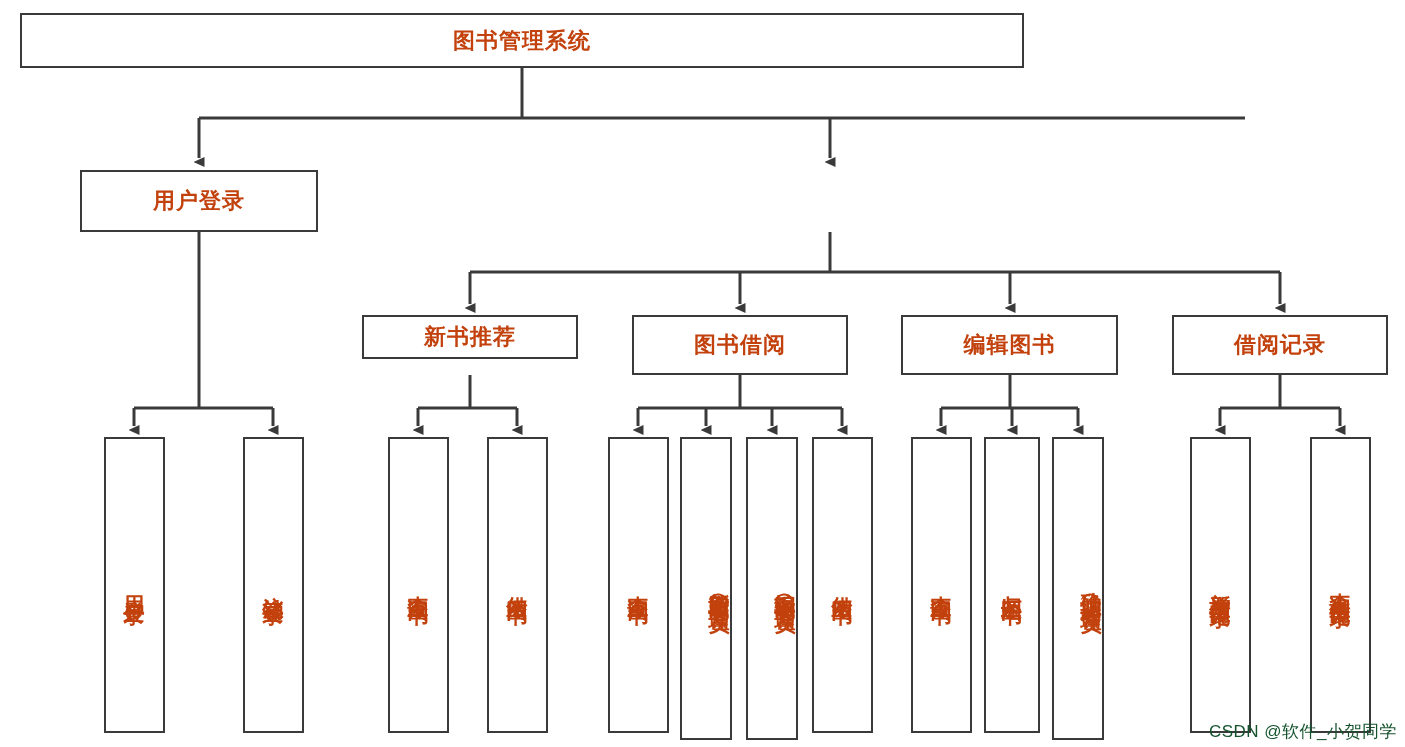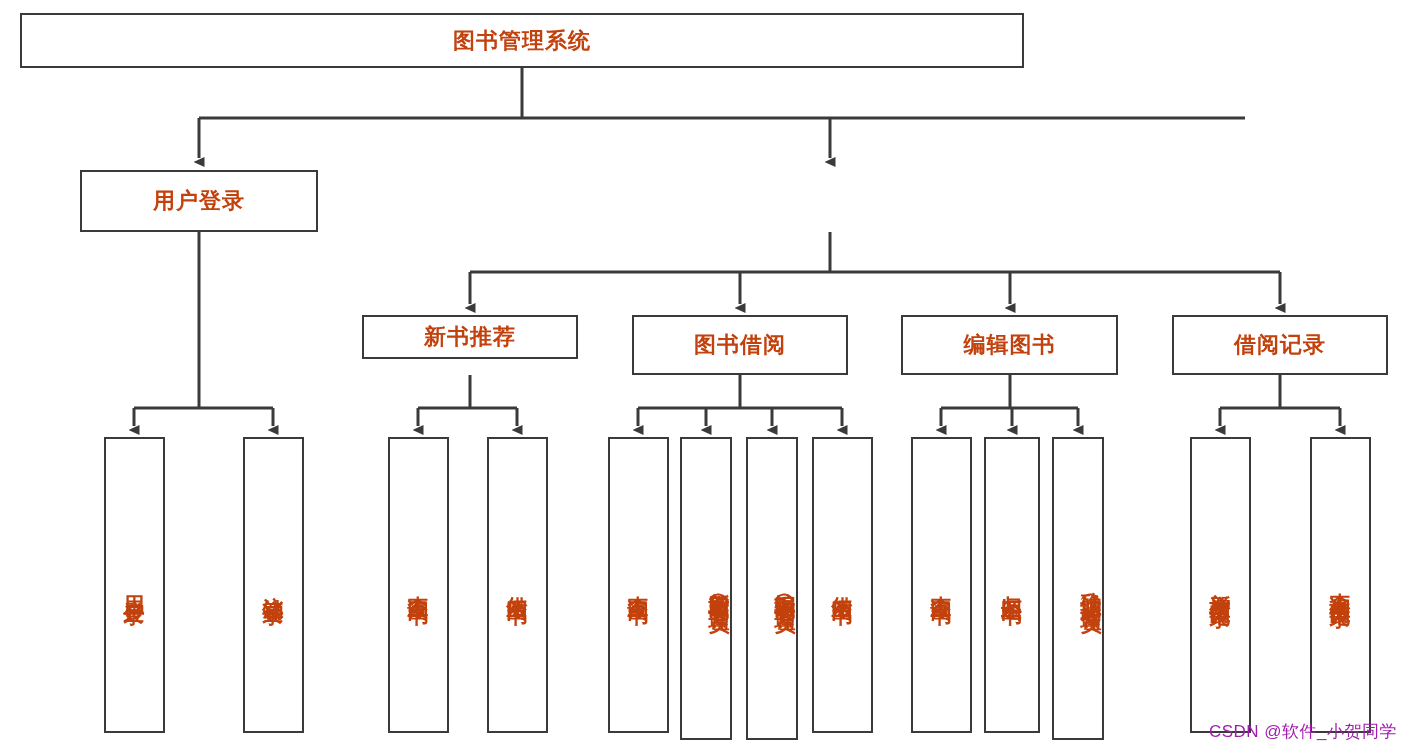--- a/index.html
+++ b/index.html
@@ -54,21 +54,21 @@
     top: 0;
     width: 1405px;
     height: 747px;
     pointer-events: none;
   }
   .watermark {
     position: absolute;
     right: 8px;
     bottom: 4px;
     font-size: 17px;
-    color: #a21caf;
+    color: #14532d;
     white-space: nowrap;
     letter-spacing: 0.5px;
     text-align: center;
   }
 </style>
 </head>
 <body>
 
 <div id="canvas">
 

